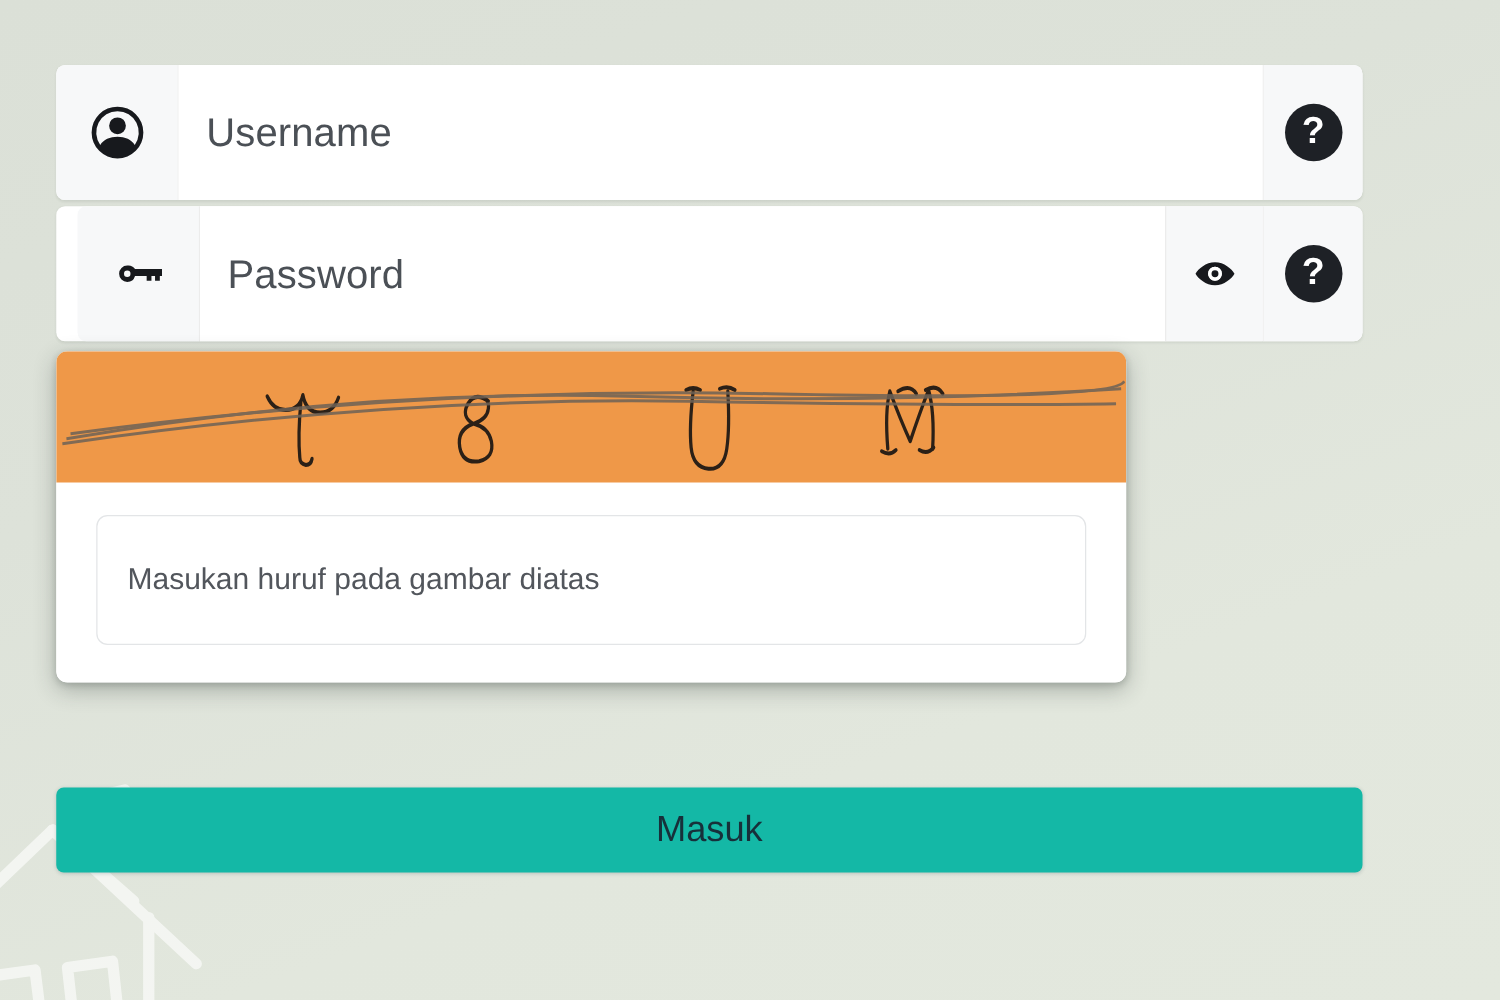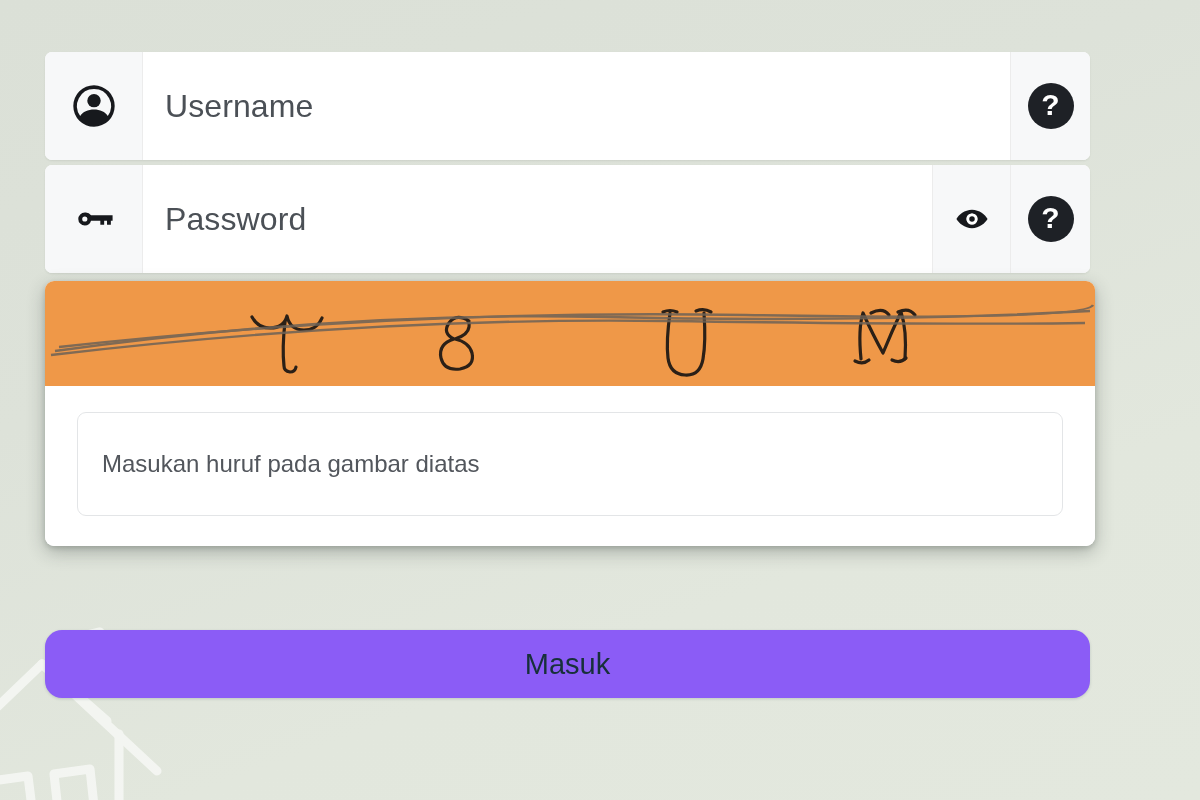--- a/index.html
+++ b/index.html
@@ -39,21 +39,21 @@
   
   .field-row {
     position: relative;
     display: flex;
     align-items: stretch;
     background: #ffffff;
     border-radius: 7px;
     height: 108px;
     box-shadow: 0 1px 2px rgba(40,50,40,0.09);
   }
-  .field-row + .field-row { margin-top: 5px; }
+  .field-row + .field-row { margin-top: 5px; padding-left: 17px; }
 
   .icon-gutter {
     width: 98px;
     flex: 0 0 98px;
     background: #f7f8f9;
     border-right: 1px solid #ececec;
     border-radius: 7px 0 0 7px;
     display: flex;
     align-items: center;
     justify-content: center;
@@ -94,21 +94,21 @@
     justify-content: center;
     line-height: 1;
     padding-bottom: 2px;
   }
 
   
   .captcha-card {
     position: absolute;
     left: 45px;
     top: 281px;
-    width: 1050px;
+    width: 856px;
     border-radius: 9px;
     background: #ffffff;
     box-shadow: 0 6px 18px rgba(40,50,45,0.30), 0 2px 5px rgba(40,50,45,0.18);
     overflow: hidden;
     z-index: 5;
   }
 
   .captcha-image {
     position: relative;
     height: 105px;
@@ -134,23 +134,23 @@
     color: #52565c;
   }
 
   
   .submit-btn {
     position: absolute;
     left: 45px;
     top: 630px;
     width: 1045px;
     height: 68px;
-    background: #8b5cf6;
+    background: #14b8a6;
     border: none;
-    border-radius: 17px;
+    border-radius: 6px;
     color: #17303a;
     font-family: "Liberation Sans", sans-serif;
     font-size: 29px;
     cursor: pointer;
     box-shadow: 0 1px 3px rgba(30,60,70,0.18);
   }
 </style>
 </head>
 <body>
 

